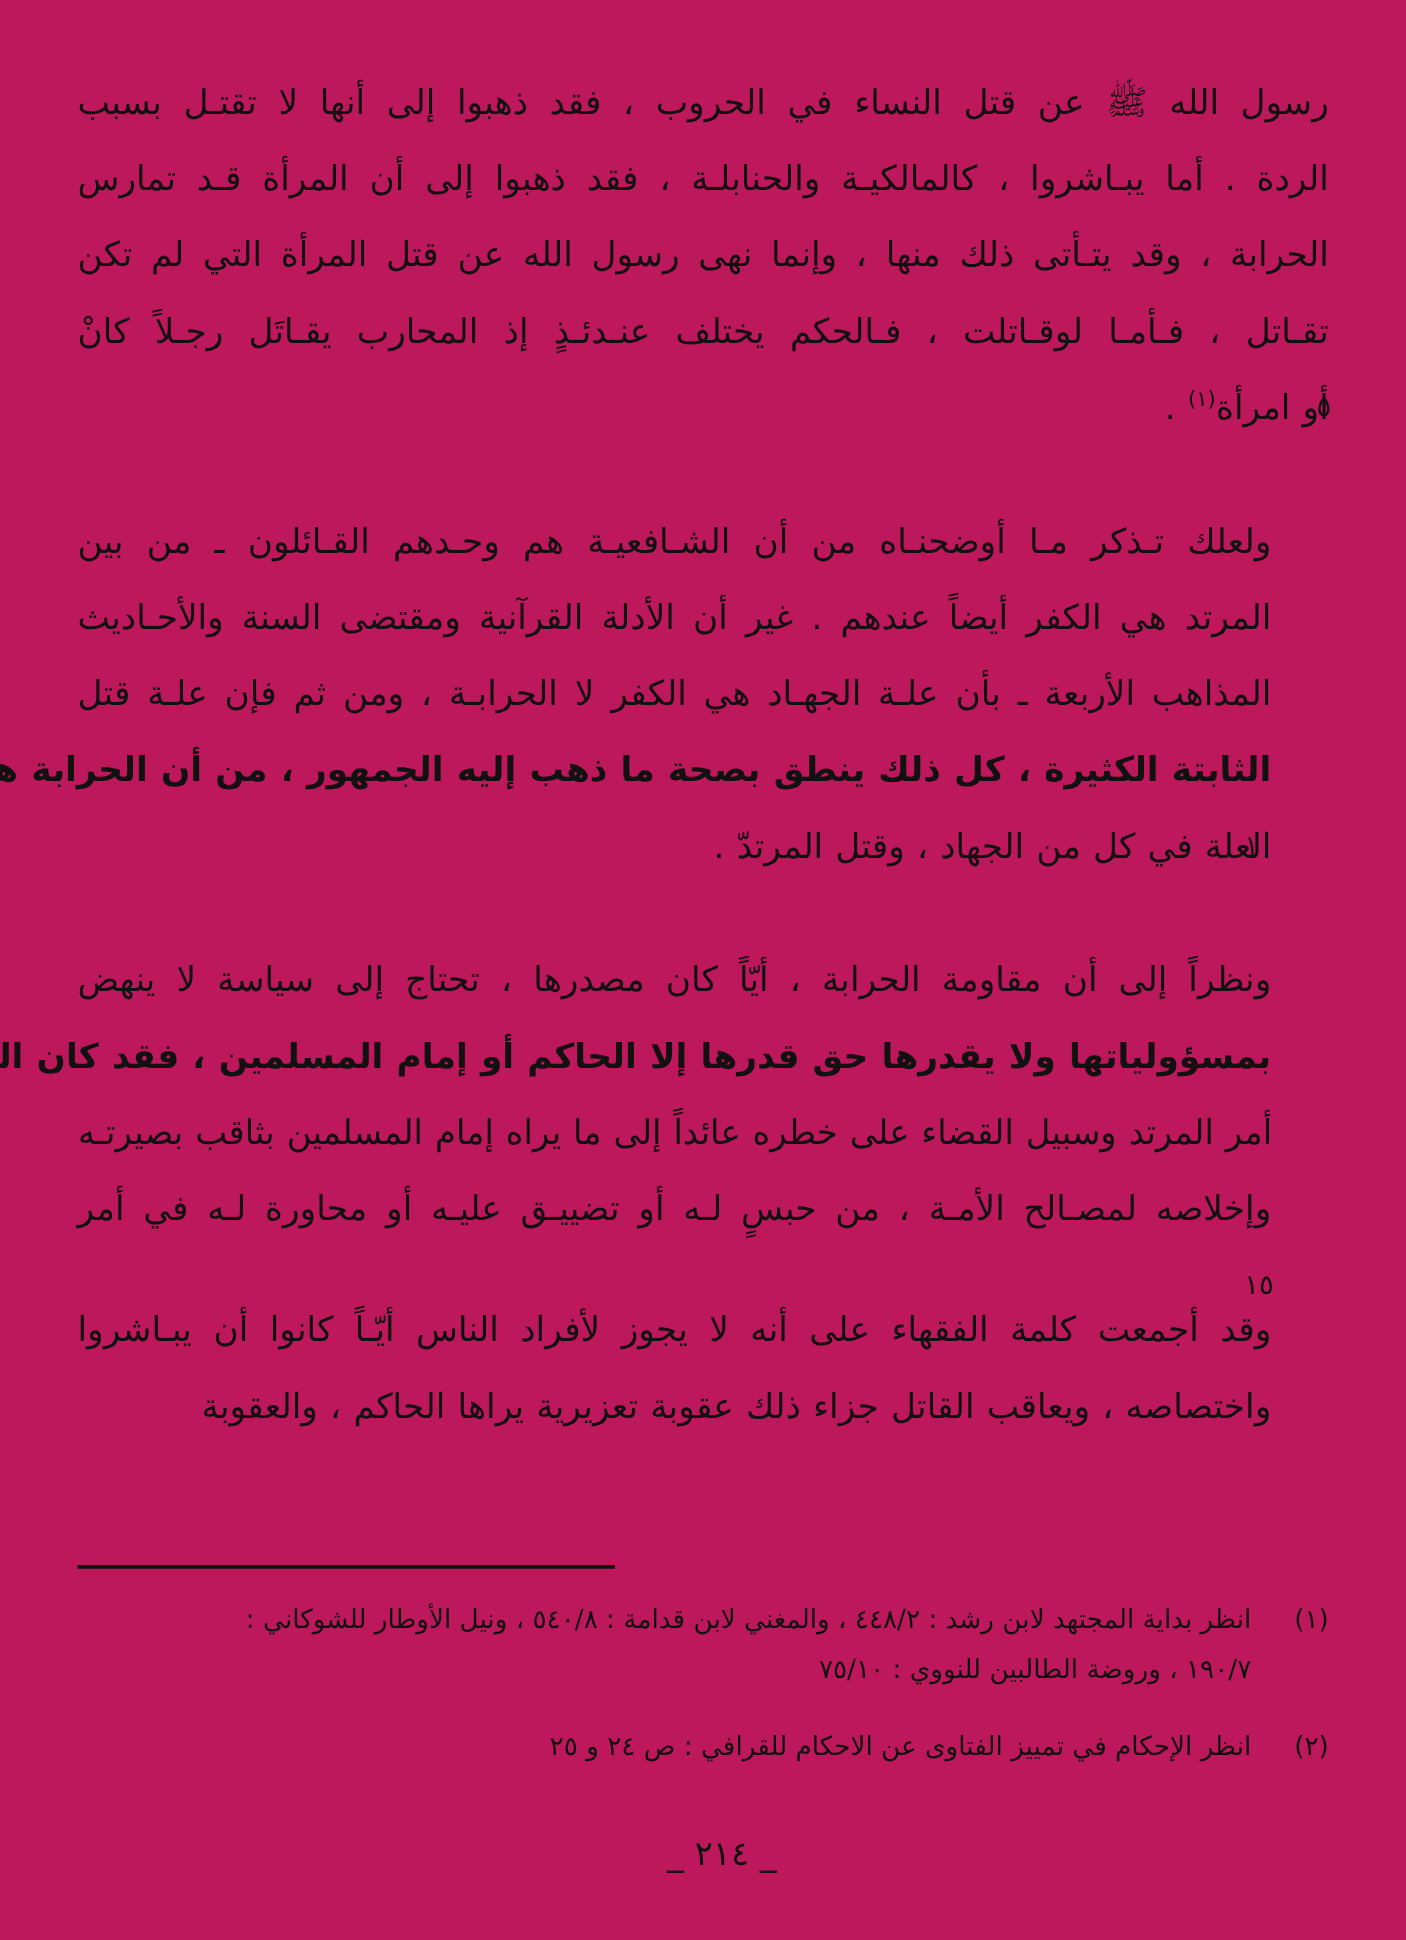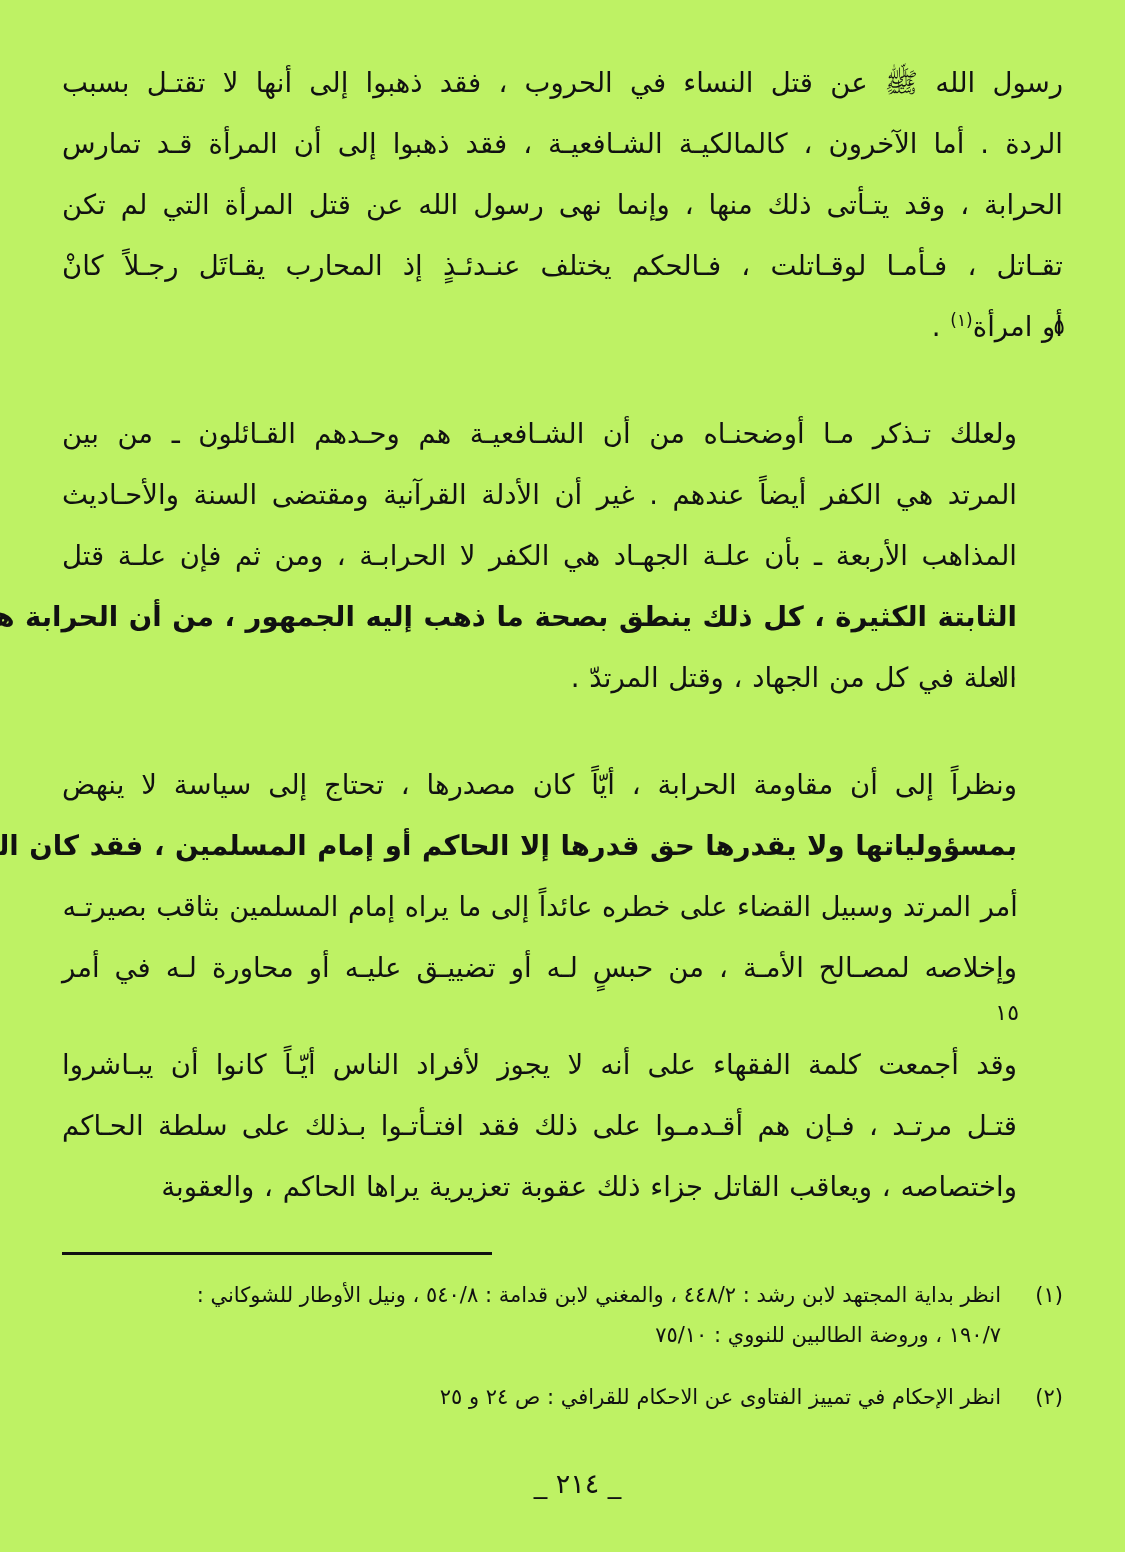--- a/index.html
+++ b/index.html
@@ -15,21 +15,21 @@
     overflow: hidden;
     font-family: "DejaVu Sans", "Liberation Sans", sans-serif;
     color: #111111;
   }
 
   .page {
     position: absolute;
     inset: 0;
     width: 1125px;
     height: 1552px;
-    background: #bef264;
+    background: #be185d;
   }
 
   .content {
     position: absolute;
     top: 52px;
     right: 62px;
     left: 62px;
     direction: rtl;
     text-align: justify;
     text-align-last: right;
@@ -142,21 +142,21 @@
 </style>
 </head>
 <body>
 
 <div class="page">
 
   <div class="content">
 
     <div class="para">
       <span style="display: block; text-align: justify; text-align-last: justify; white-space: nowrap;">رسول الله ﷺ عن قتل النساء في الحروب ، فقد ذهبوا إلى أنها لا تقتـل بسبب</span>
-      <span style="display: block; text-align: justify; text-align-last: justify; white-space: nowrap;">الردة . أما الآخرون ، كالمالكيـة الشـافعيـة ، فقد ذهبوا إلى أن المرأة قـد تمارس</span>
+      <span style="display: block; text-align: justify; text-align-last: justify; white-space: nowrap;">الردة . أما يبـاشروا ، كالمالكيـة والحنابلـة ، فقد ذهبوا إلى أن المرأة قـد تمارس</span>
       <span style="display: block; text-align: justify; text-align-last: justify; white-space: nowrap;">الحرابة ، وقد يتـأتى ذلك منها ، وإنما نهى رسول الله عن قتل المرأة التي لم تكن</span>
       <span style="display: block; text-align: justify; text-align-last: justify; white-space: nowrap;">تقـاتل ، فـأمـا لوقـاتلت ، فـالحكم يختلف عنـدئـذٍ إذ المحارب يقـاتَل رجـلاً كانْ</span>
       <span class="last-line-right">
         <span>أو امرأة</span><sup class="fn">(١)</sup>
         <span>.</span>
       </span>
       <span class="linenum" style="top:244px;">٥</span>
     </div>
 
     <div class="gap-md"></div>
@@ -170,28 +170,27 @@
       <span class="linenum" style="top:244px;">١٠</span>
     </div>
 
     <div class="gap-md"></div>
 
     <div class="para indent">
       <span style="display: block; text-align: justify; text-align-last: justify; white-space: nowrap; text-indent: 46px;">ونظراً إلى أن مقاومة الحرابة ، أيّاً كان مصدرها ، تحتاج إلى سياسة لا ينهض</span>
       <span style="display: block; text-align: justify; text-align-last: justify; white-space: nowrap; font-weight: bold;">بمسؤولياتها ولا يقدرها حق قدرها إلا الحاكم أو إمام المسلمين ، فقد كان النظر في</span>
       <span style="display: block; text-align: justify; text-align-last: justify; white-space: nowrap; transform-origin: right top; transform: scaleX(0.9852);">أمر المرتد وسبيل القضاء على خطره عائداً إلى ما يراه إمام المسلمين بثاقب بصيرتـه</span>
       <span style="display: block; text-align: justify; text-align-last: justify; white-space: nowrap;">وإخلاصه لمصـالح الأمـة ، من حبسٍ لـه أو تضييـق عليـه أو محاورة لـه في أمر</span>
-      <span class="linenum" style="top:228px;">١٥</span>
+      <span class="linenum" style="top:244px;">١٥</span>
     </div>
 
     <div class="gap-sm"></div>
 
     <div class="para indent">
       <span style="display: block; text-align: justify; text-align-last: justify; white-space: nowrap; text-indent: 46px;">وقد أجمعت كلمة الفقهاء على أنه لا يجوز لأفراد الناس أيّـاً كانوا أن يبـاشروا</span>
-      <span style="display: block; text-align: justify; text-align-last: justify; white-space: nowrap;">قتـل مرتـد ، فـإن هم أقـدمـوا على ذلك فقد افتـأتـوا بـذلك على سلطة الحـاكم</span>
       <span class="last-line-right" style="text-align:right;padding-left:0;">واختصاصه ، ويعاقب القاتل جزاء ذلك عقوبة تعزيرية يراها الحاكم ، والعقوبة</span>
     </div>
 
   </div>
 
   <div class="footnotes">
     <div class="fn-rule-wrap">
       <div class="fn-rule"></div>
     </div>
 

